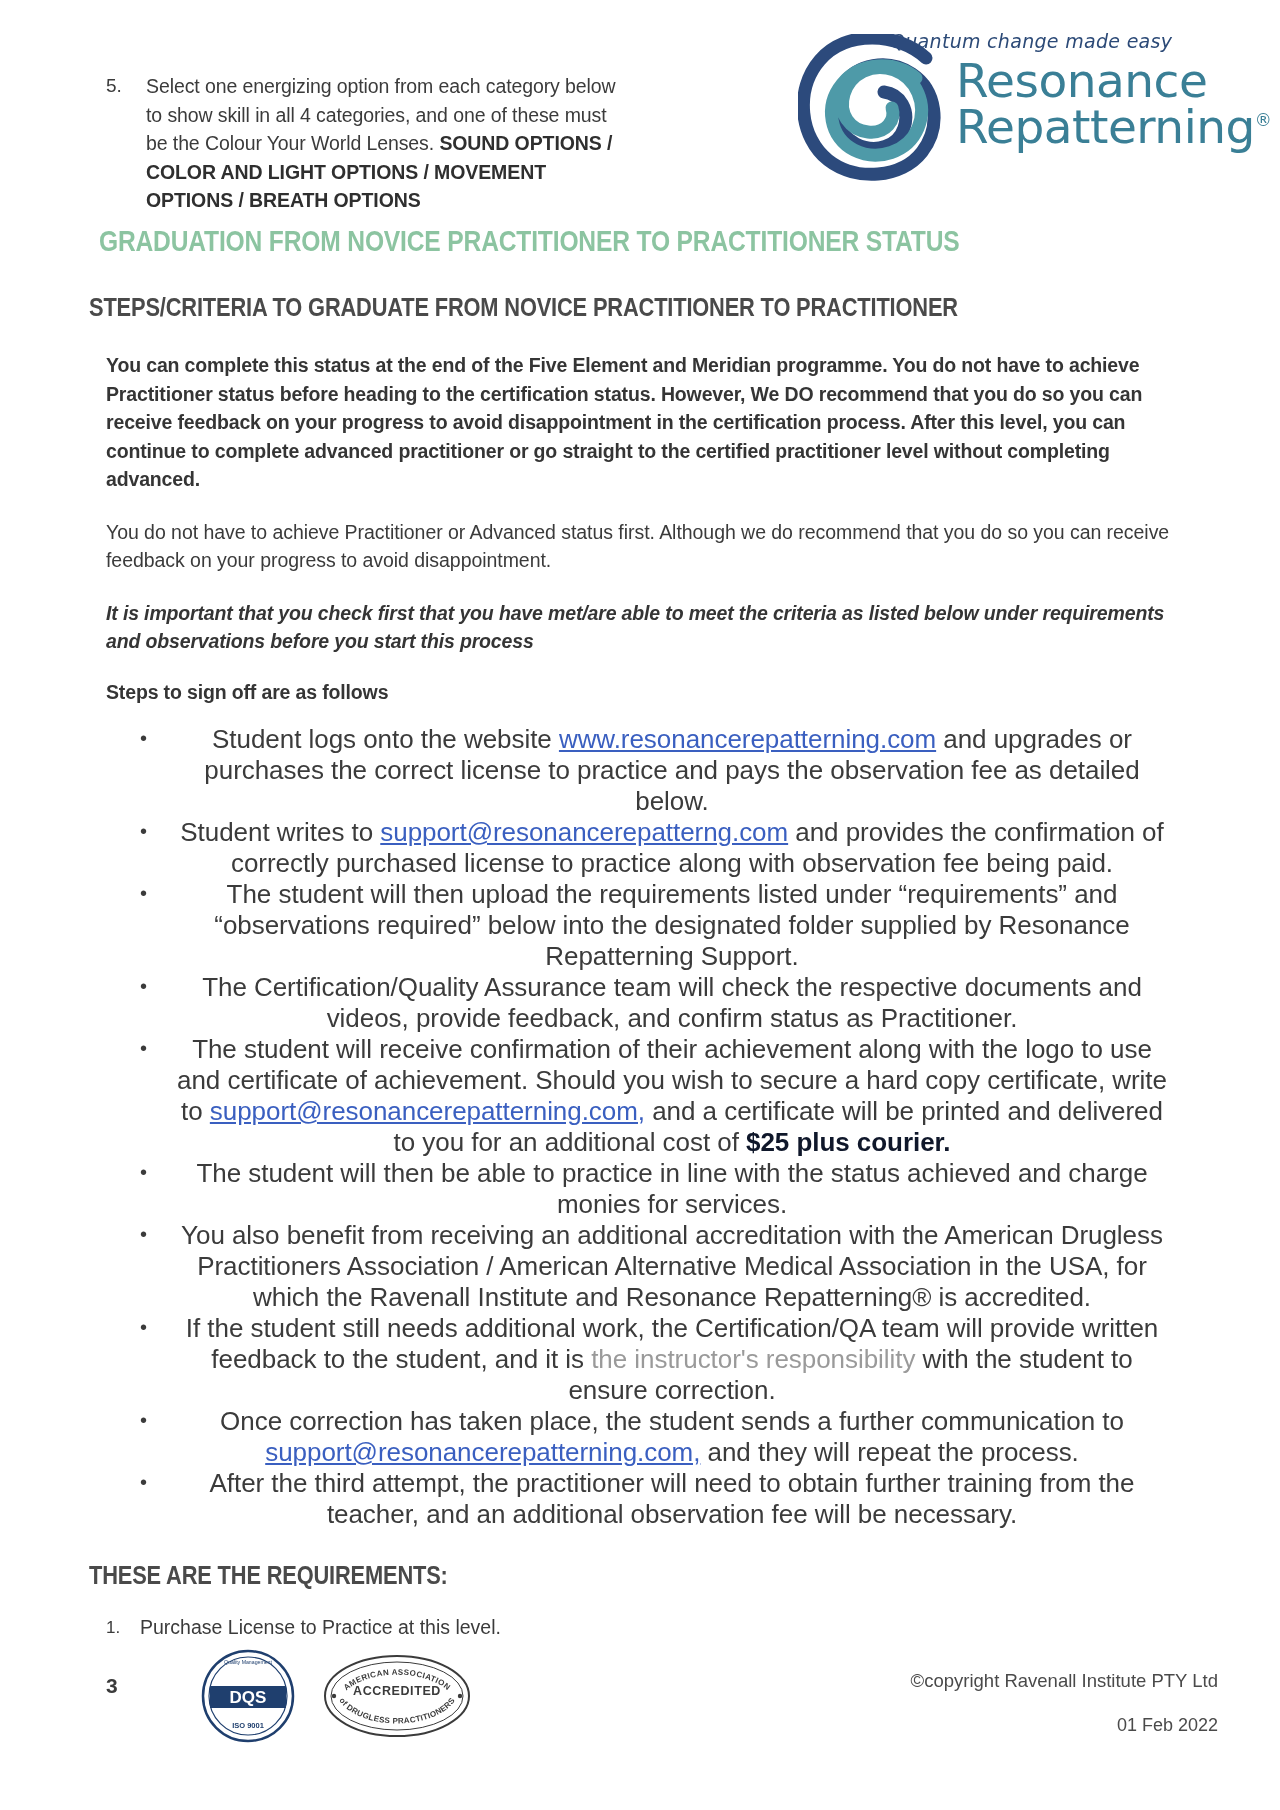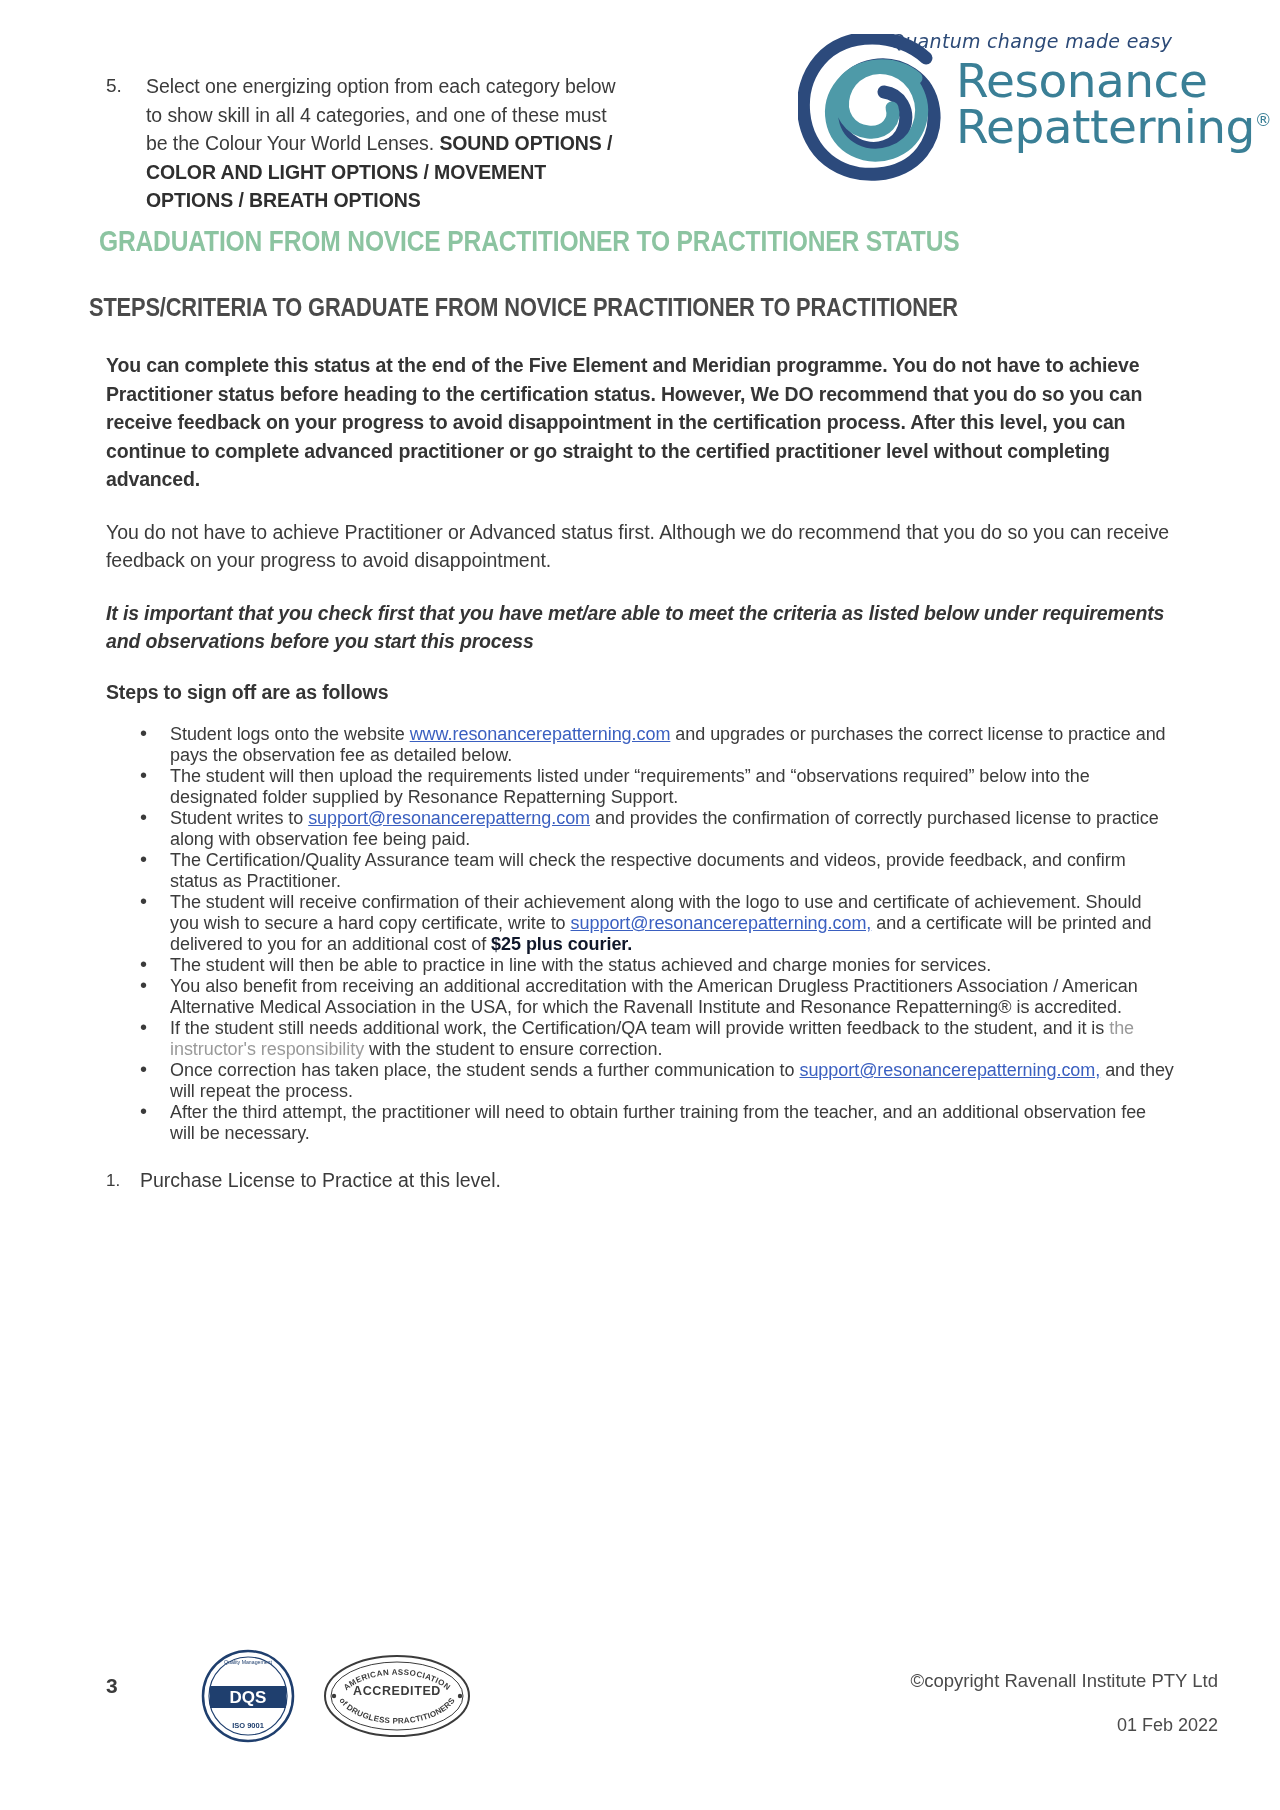--- a/index.html
+++ b/index.html
@@ -155,24 +155,25 @@
   
   ul.bullets {
     margin: 18px 0 0 0;
     padding: 0;
     list-style: none;
   }
   ul.bullets > li {
     position: relative;
     padding-left: 64px;
     margin-bottom: 0px;
-    font-size: 18px;
-    line-height: 21px;
+    font-size: 26px;
+    line-height: 31px;
     color: #3b3b3b;
     letter-spacing: -0.05px;
+    text-align: center;
   }
   ul.bullets > li::before {
     content: "\2022";
     position: absolute;
     left: 34px;
     top: -1px;
     font-size: 20px;
     color: #3b3b3b;
   }
   a.link {
@@ -290,41 +291,44 @@
     <p class="para sp-24">You do not have to achieve Practitioner or Advanced status first. Although we do recommend that you do so you can receive feedback on your progress to avoid disappointment.</p>
 
     <p class="para bolditalic sp-24">It is important that you check first that you have met/are able to meet the criteria as listed below under requirements and observations before you start this process</p>
 
     <p class="para bold sp-22">Steps to sign off are as follows</p>
 
     <ul class="bullets">
 
       <li><span>Student logs onto the website </span><a class="link" href="#">www.resonancerepatterning.com</a><span> and upgrades or purchases the correct license to practice and pays the observation fee as detailed below.</span></li>
 
+      <li><span>Student writes to </span><a class="link" href="#">support@resonancerepatterng.com</a><span> and provides the confirmation of correctly purchased license to practice along with observation fee being paid.</span></li>
+
       <li><span>The student will then upload the requirements listed under “requirements” and “observations required” below into the designated folder supplied by Resonance Repatterning Support.</span></li>
 
-      <li><span>Student writes to </span><a class="link" href="#">support@resonancerepatterng.com</a><span> and provides the confirmation of correctly purchased license to practice along with observation fee being paid.</span></li>
-
       <li><span>The Certification/Quality Assurance team will check the respective documents and videos, provide feedback, and confirm status as Practitioner.</span></li>
 
       <li><span>The student will receive confirmation of their achievement along with the logo to use and certificate of achievement. Should you wish to secure a hard copy certificate, write to </span><a class="link" href="#">support@resonancerepatterning.com,</a><span> and a certificate will be printed and delivered to you for an additional cost of </span><span class="bold-inline">$25 plus courier.</span></li>
 
       <li><span>The student will then be able to practice in line with the status achieved and charge monies for services.</span></li>
 
       <li><span>You also benefit from receiving an additional accreditation with the American Drugless Practitioners Association / American Alternative Medical Association in the USA, for which the Ravenall Institute and Resonance Repatterning® is accredited.</span></li>
 
       <li><span>If the student still needs additional work, the Certification/QA team will provide written feedback to the student, and it is </span><span class="muted">the instructor's responsibility</span><span> with the student to ensure correction.</span></li>
 
       <li><span>Once correction has taken place, the student sends a further communication to </span><a class="link" href="#">support@resonancerepatterning.com,</a><span> and they will repeat the process.</span></li>
 
       <li><span>After the third attempt, the practitioner will need to obtain further training from the teacher, and an additional observation fee will be necessary.</span></li>
 
 
     </ul>
 
+    <div class="h-dark-wrap2" style="margin-left:-106px;">
+      <h2 class="h-dark">THESE ARE THE REQUIREMENTS:</h2>
+    </div>
 
     <ol class="numlist">
       <li><span class="numlabel">1.</span><span>Purchase License to Practice at this level.</span></li>
     </ol>
 
   </div>
 
   <div class="footer">
 
     <div class="page-num">3</div>

